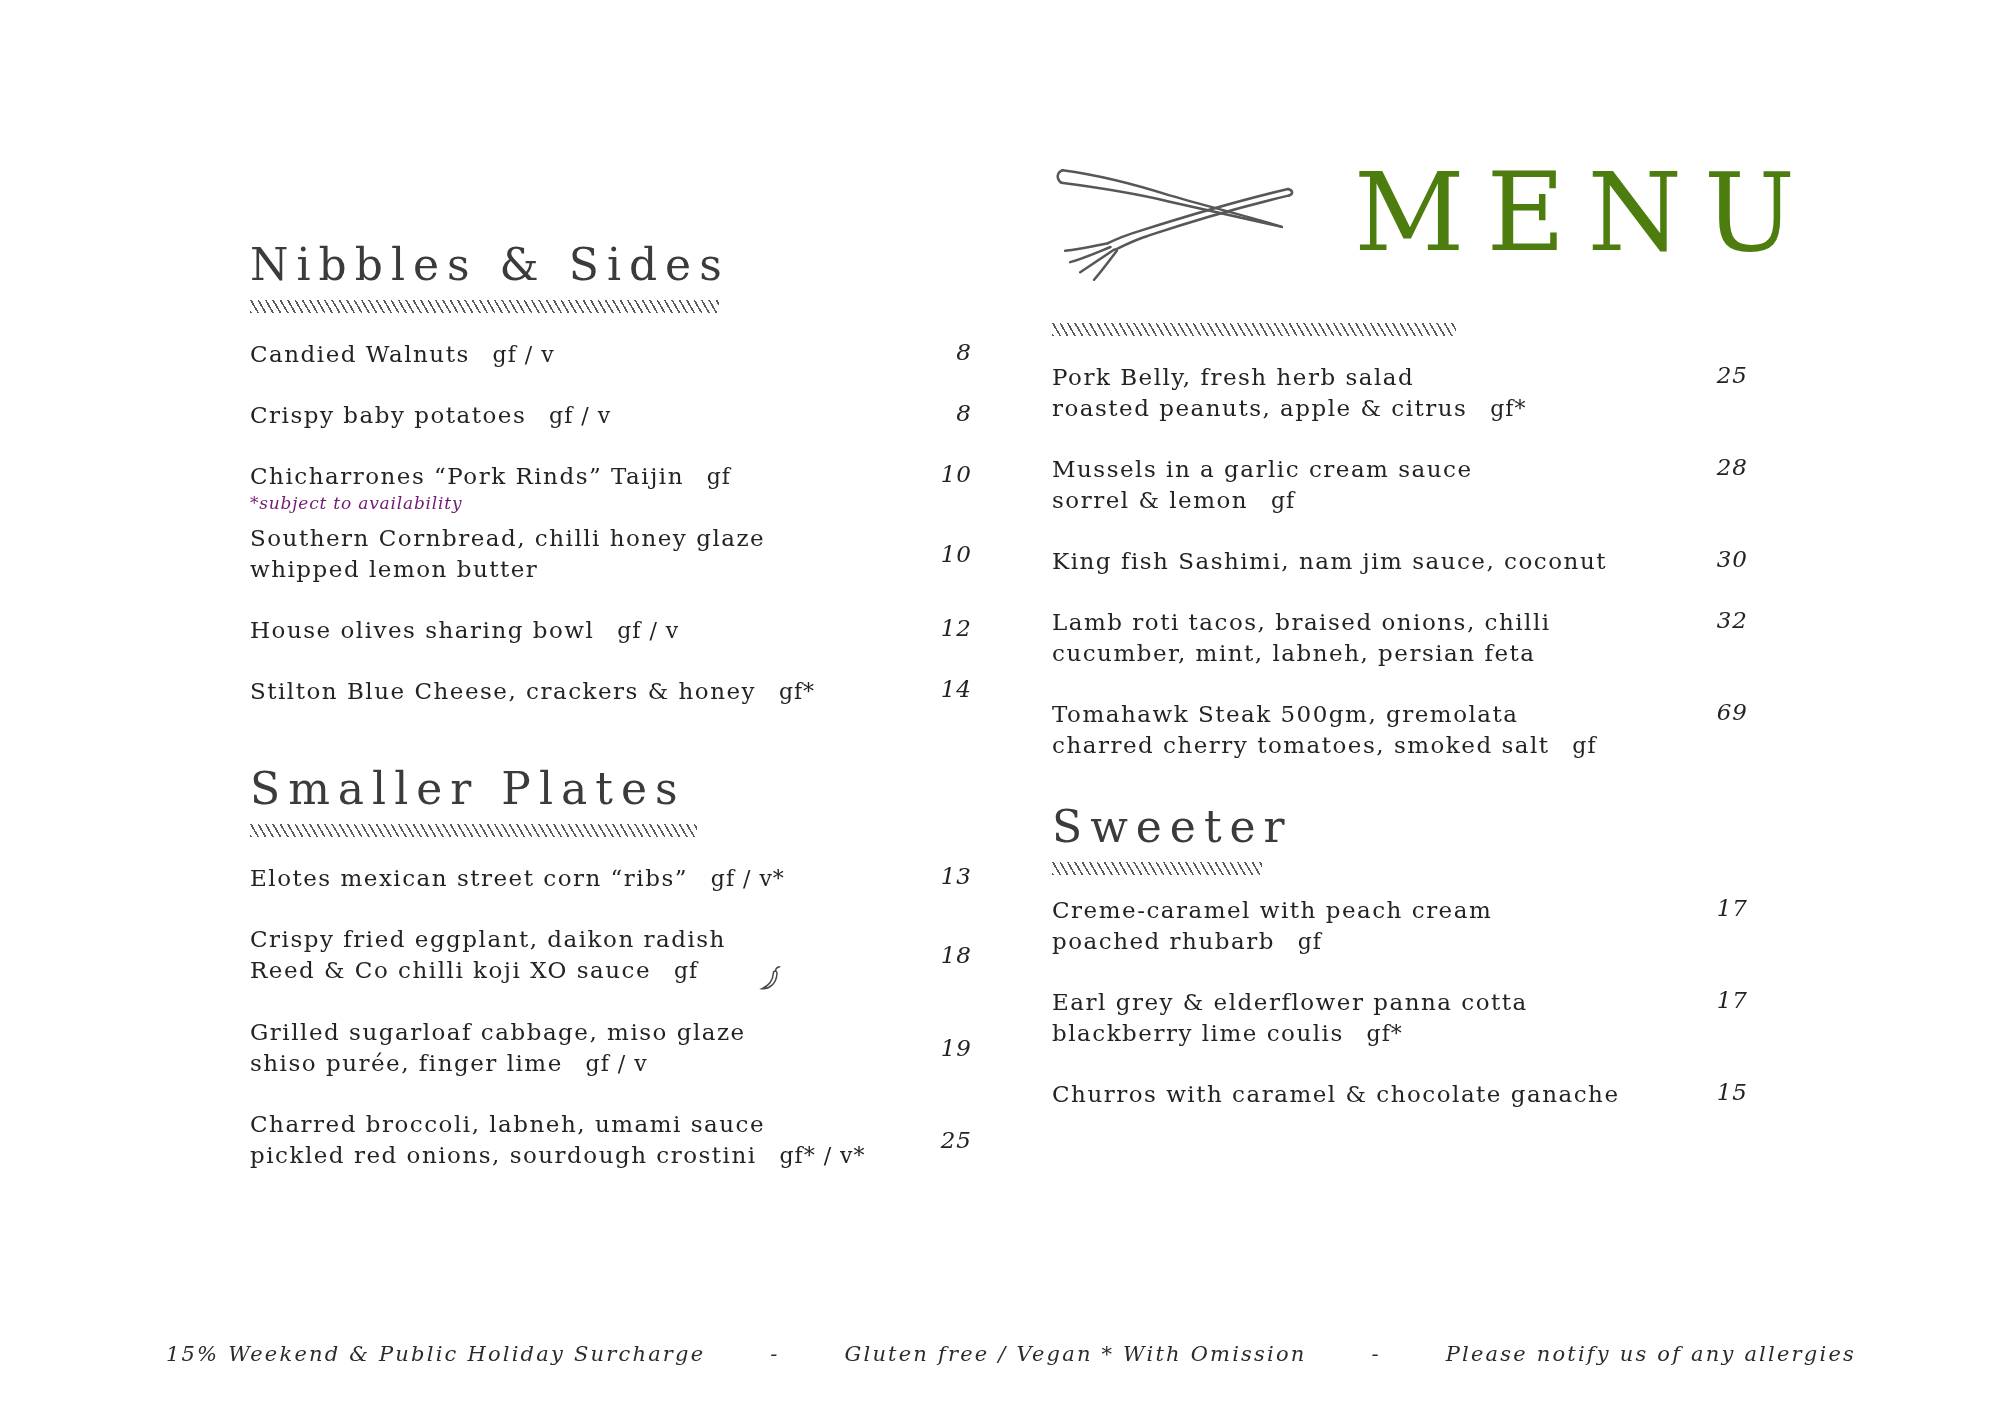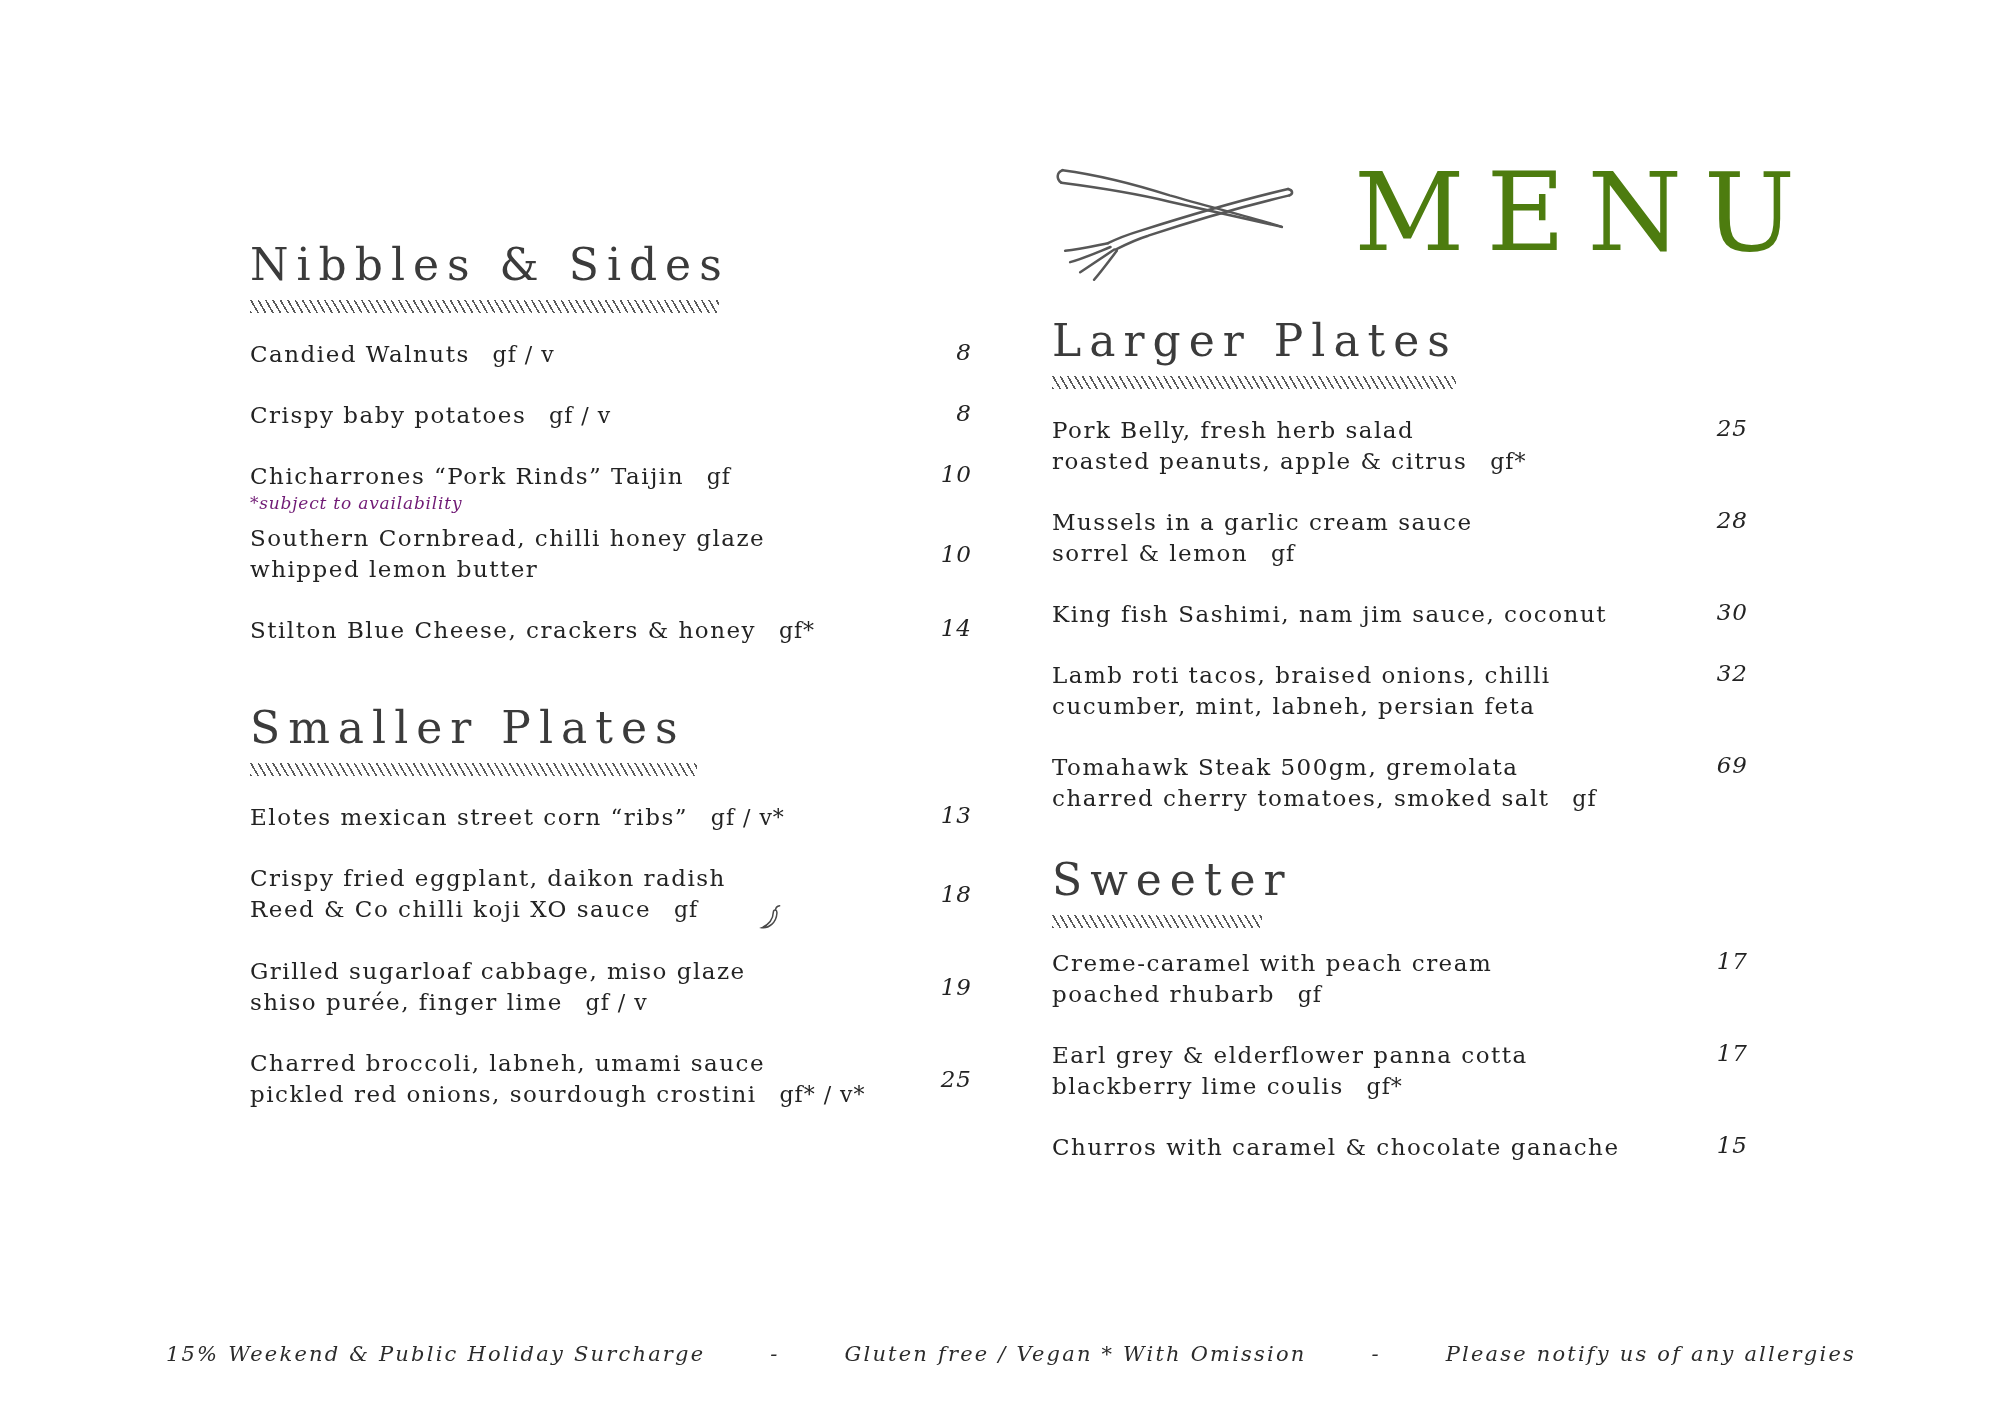--- a/index.html
+++ b/index.html
@@ -111,20 +111,29 @@
         </div>
 
         <div class="item vc">
           <div class="text">
             <div class="line"><span>Southern Cornbread, chilli honey glaze</span></div>
             <div class="line"><span>whipped lemon butter</span></div>
           </div>
           <div class="price">10</div>
         </div>
 
+        <div class="item">
+          <div class="text">
+              <div class="line">
+            <span>House olives sharing bowl</span>
+            <span class="tags">gf / v</span>
+          </div>
+            </div>
+          <div class="price">12</div>
+        </div>
 
         <div class="item">
           <div class="text">
               <div class="line">
             <span>Stilton Blue Cheese, crackers &amp; honey</span>
             <span class="tags">gf*</span>
           </div>
             </div>
           <div class="price">14</div>
         </div>
@@ -186,21 +195,20 @@
           <div class="price">25</div>
         </div>
 
       </div>
     </section>
   </div>
 
   <div class="col col-right">
 
     <section class="menu-section">
-      <h2 class="section-title">Larger Plates</h2>
       <div class="squiggle" style="width:404px"></div>
       <div class="items">
 
         <div class="item">
           <div class="text">
             <div class="line"><span>Pork Belly, fresh herb salad</span></div>
             <div class="line">
               <span>roasted peanuts, apple &amp; citrus</span>
               <span class="tags">gf*</span>
             </div>

